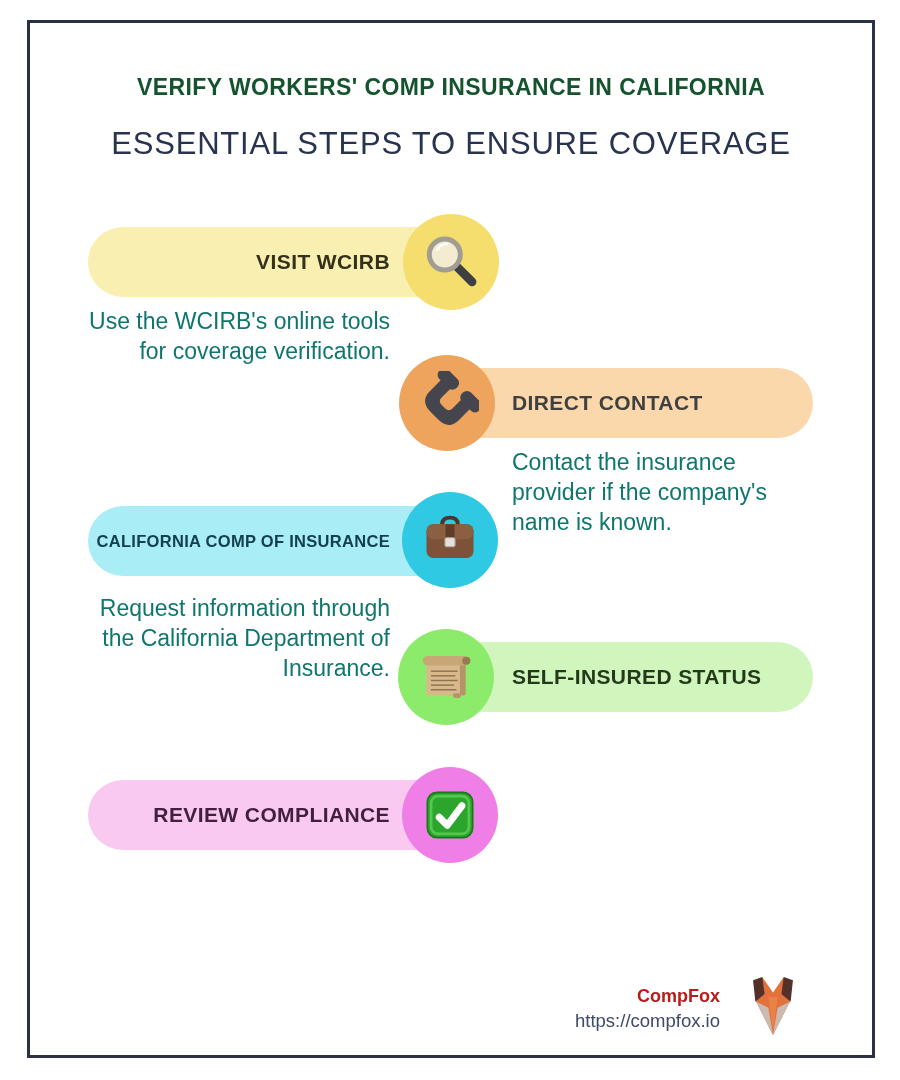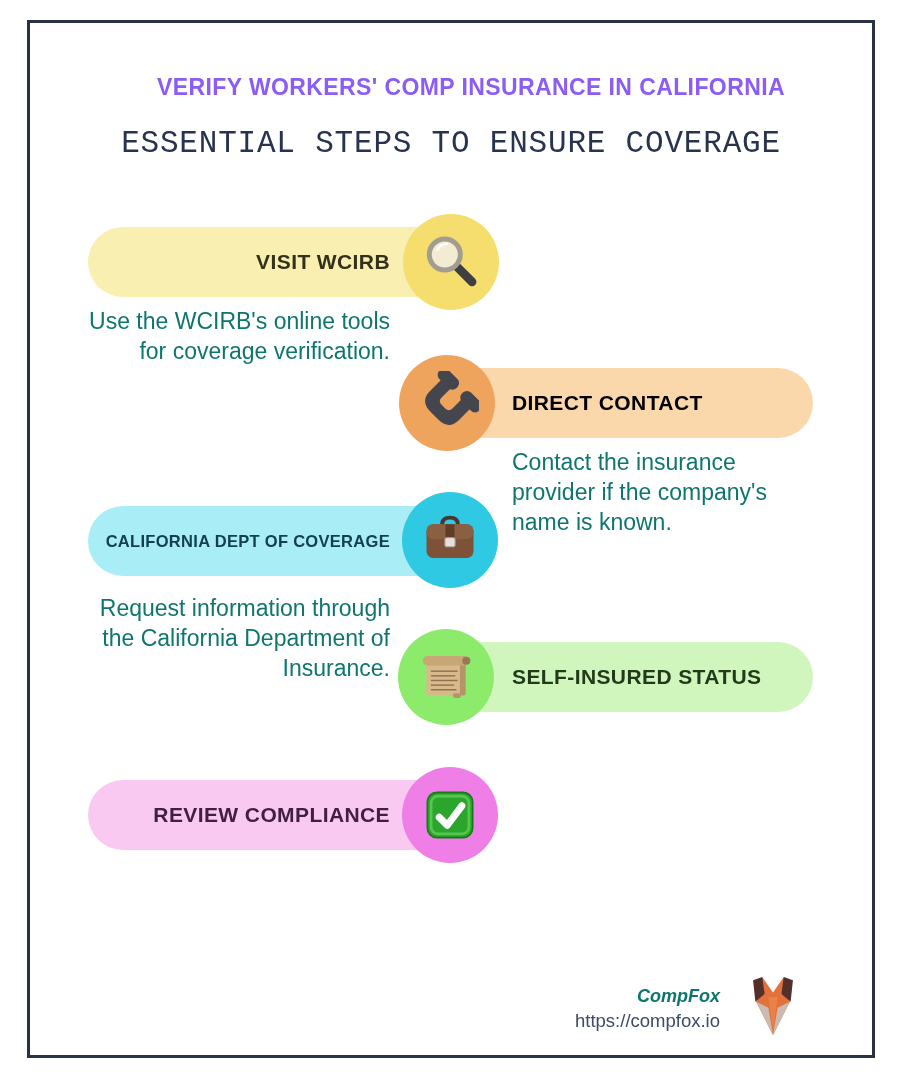--- a/index.html
+++ b/index.html
@@ -10,21 +10,21 @@
   .frame{
     position:absolute;left:27px;top:20px;width:842px;height:1032px;
     border:3px solid #2A3147;background:transparent;
   }
   .main-title{
     position:absolute;left:27px;top:74px;width:848px;text-align:center;
     font-size:23px;font-weight:bold;letter-spacing:.4px;
   }
   .sub-title{
     position:absolute;left:27px;top:126px;width:848px;text-align:center;
-    font-size:31px;font-weight:normal;letter-spacing:.8px;font-family:Liberation Mono, monospace;
+    font-size:31px;font-weight:normal;letter-spacing:.8px;
   }
   .pill{position:absolute;height:70px;border-radius:35px;}
   .circle{
     position:absolute;width:96px;height:96px;border-radius:50%;
     display:flex;align-items:center;justify-content:center;
   }
   .step-label{
     position:absolute;height:70px;display:flex;align-items:center;
     font-weight:bold;font-size:21px;letter-spacing:.4px;
   }
@@ -47,53 +47,53 @@
   .fox{position:absolute;left:750px;top:976px;width:46px;height:62px;}
   svg{display:block;}
 </style>
 </head>
 <body>
 
 <div class="canvas">
 
   <div class="frame"></div>
 
-  <div class="main-title" style="color: #8b5cf6; padding-left: 20px;">VERIFY WORKERS' COMP INSURANCE IN CALIFORNIA</div>
+  <div class="main-title" style="color: #14532d;">VERIFY WORKERS' COMP INSURANCE IN CALIFORNIA</div>
   <div class="sub-title" style="color: rgb(40, 51, 79);">ESSENTIAL STEPS TO ENSURE COVERAGE</div>
 
   <div class="pill" style="left: 88px; top: 227px; width: 382px; background-color: rgb(249, 239, 177);"></div>
   <div class="step-label label-right" style="left: 88px; top: 227px; width: 302px; color: rgb(51, 48, 28);">VISIT WCIRB</div>
   <div class="circle" style="left: 403px; top: 214px; background-color: rgb(245, 222, 110);">
     <span>
       <svg width="62" height="62" viewBox="0 0 100 100">
         <line x1="60" y1="58" x2="84" y2="82" stroke="#3F3F41" stroke-width="14" stroke-linecap="round"></line>
         <circle cx="40" cy="38" r="25" fill="#F3ECD2" stroke="#A19D92" stroke-width="8"></circle>
         <path d="M28 30 Q33 21 43 21" stroke="#FFFFFF" stroke-width="4" fill="none" stroke-linecap="round"></path>
       </svg>
     </span>
   </div>
   <div class="desc desc-right" style="left:85px;top:307px;width:305px;">Use the WCIRB's online tools for coverage verification.</div>
 
   <div class="pill" style="left: 428px; top: 368px; width: 385px; background-color: rgb(251, 215, 172);"></div>
-  <div class="step-label label-left" style="left: 512px; top: 368px; width: 290px; color: #000000;">DIRECT CONTACT</div>
+  <div class="step-label label-left" style="left: 512px; top: 368px; width: 290px; color: #404040;">DIRECT CONTACT</div>
   <div class="circle" style="left: 399px; top: 355px; background-color: rgb(239, 164, 94);">
     <span>
       <svg width="64" height="64" viewBox="0 0 100 100">
         <g transform="rotate(45 50 50)" fill="#45454E">
           <rect x="6" y="12" width="38" height="20" rx="9"></rect>
           <rect x="56" y="12" width="38" height="20" rx="9"></rect>
           <path d="M18 22 L18 56 Q18 78 42 78 L58 78 Q82 78 82 56 L82 22 L62 22 L62 50 Q62 58 54 58 L46 58 Q38 58 38 50 L38 22 Z"></path>
         </g>
       </svg>
     </span>
   </div>
   <div class="desc desc-left" style="left:512px;top:448px;width:280px;">Contact the insurance provider if the company's name is known.</div>
 
   <div class="pill" style="left: 88px; top: 506px; width: 382px; background-color: rgb(169, 238, 246);"></div>
-  <div class="step-label label-right label-small" style="left: 95px; top: 506px; width: 295px; color: rgb(20, 64, 78);">CALIFORNIA DEPT OF COVERAGE</div>
+  <div class="step-label label-right label-small" style="left: 95px; top: 506px; width: 295px; color: rgb(20, 64, 78);">CALIFORNIA COMP OF INSURANCE</div>
   <div class="circle" style="left: 402px; top: 492px; background-color: rgb(47, 201, 227);">
     <span>
       <svg width="56" height="56" viewBox="0 0 100 100">
         <path d="M36 22 Q36 10 50 10 Q64 10 64 22" fill="none" stroke="#4E342E" stroke-width="7" stroke-linecap="round"></path>
         <rect x="8" y="22" width="84" height="60" rx="12" fill="#7D5238"></rect>
         <rect x="8" y="22" width="84" height="26" rx="12" fill="#8A5F42"></rect>
         <rect x="42" y="22" width="16" height="28" fill="#5F3C28"></rect>
         <rect x="41" y="46" width="18" height="16" rx="3" fill="#E8E0DA" stroke="#B0A79E" stroke-width="2"></rect>
       </svg>
     </span>
@@ -126,21 +126,21 @@
   <div class="circle" style="left: 402px; top: 767px; background-color: rgb(240, 126, 231);">
     <span>
       <svg width="54" height="54" viewBox="0 0 100 100">
         <rect x="8" y="8" width="84" height="84" rx="18" fill="#2BA52B" stroke="#157A17" stroke-width="3"></rect>
         <rect x="15" y="15" width="70" height="70" rx="13" fill="none" stroke="#55C74E" stroke-width="5"></rect>
         <path d="M30 54 L45 69 L72 33" stroke="#FFFFFF" stroke-width="13" fill="none" stroke-linecap="round" stroke-linejoin="round"></path>
       </svg>
     </span>
   </div>
 
-  <div class="footer-brand" style="color: #0f766e; font-style: italic;">CompFox</div>
+  <div class="footer-brand" style="color: #b91c1c;">CompFox</div>
   <div class="footer-url" style="color: rgb(62, 74, 103);">https://compfox.io</div>
   <div class="fox">
     <svg width="46" height="62" viewBox="0 0 60 78">
       <polygon points="16,0 30,20 44,0 52,32 30,76 8,32" fill="#E2713B"></polygon>
       <polygon points="24,26 36,26 30,72" fill="#EA8147"></polygon>
       <polygon points="8,32 24,40 30,76" fill="#C9BBB2"></polygon>
       <polygon points="52,32 36,40 30,76" fill="#C9BBB2"></polygon>
       <polygon points="4,4 16,0 19,22 7,32" fill="#54302A"></polygon>
       <polygon points="56,4 44,0 41,22 53,32" fill="#54302A"></polygon>
     </svg>

